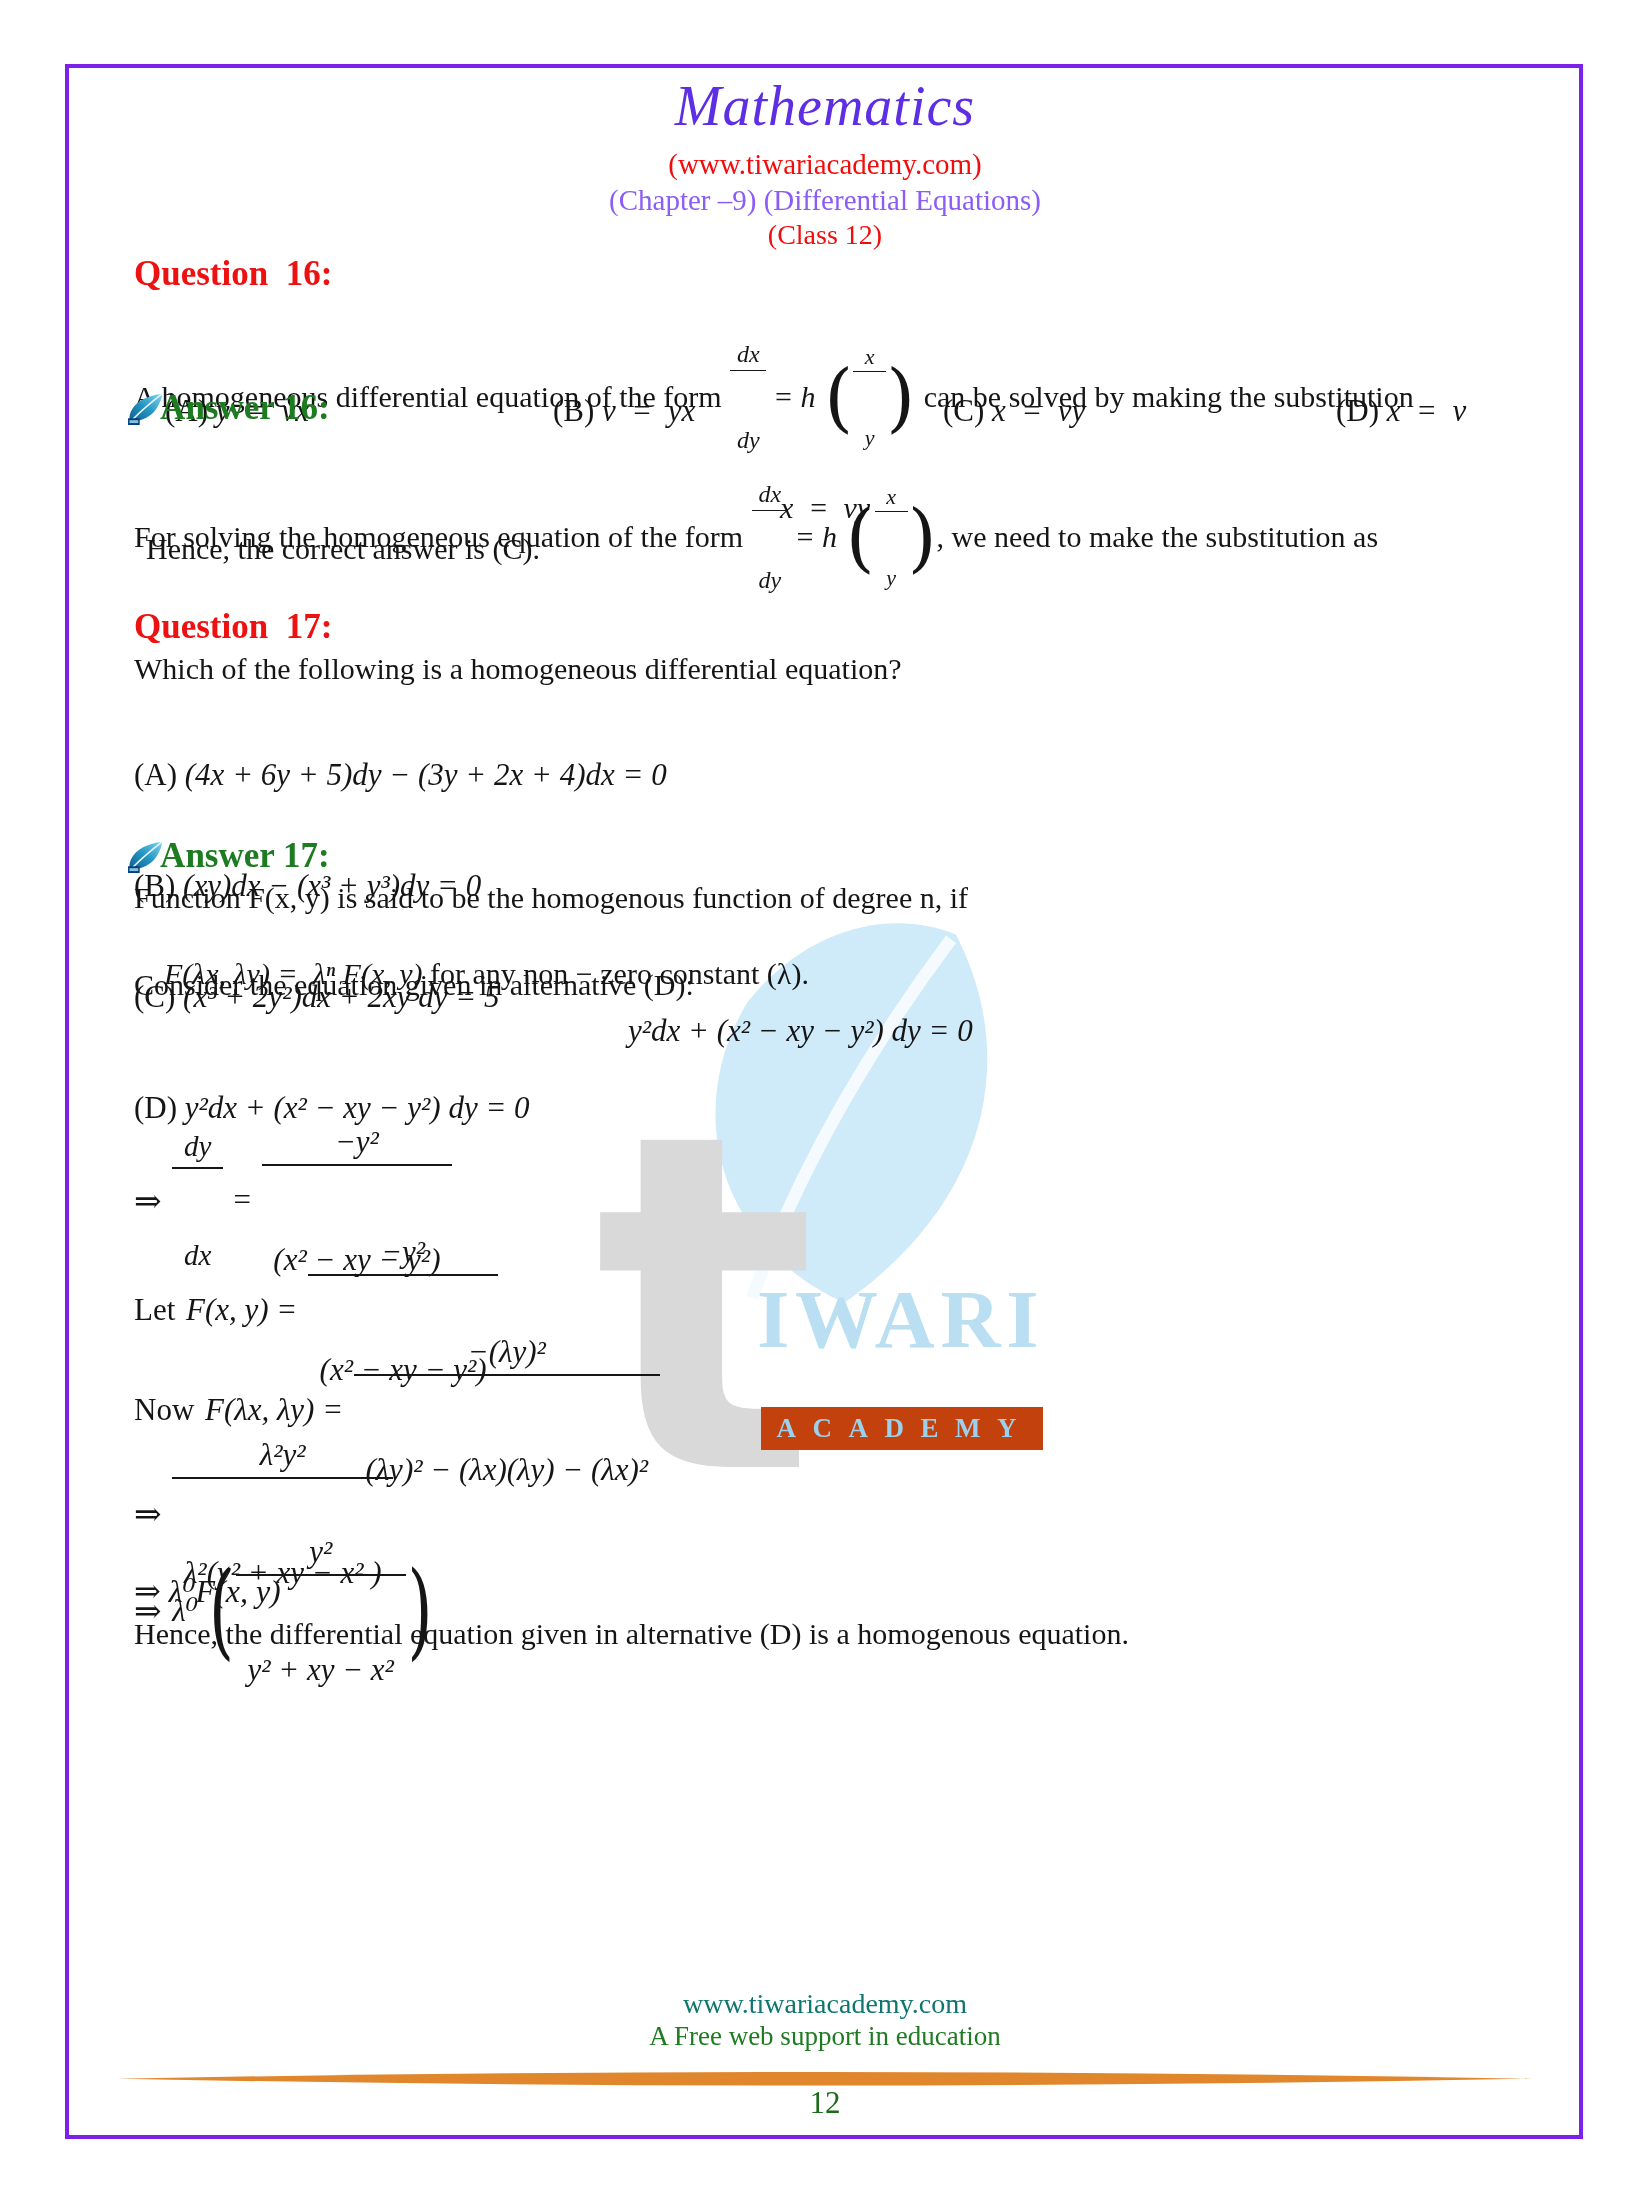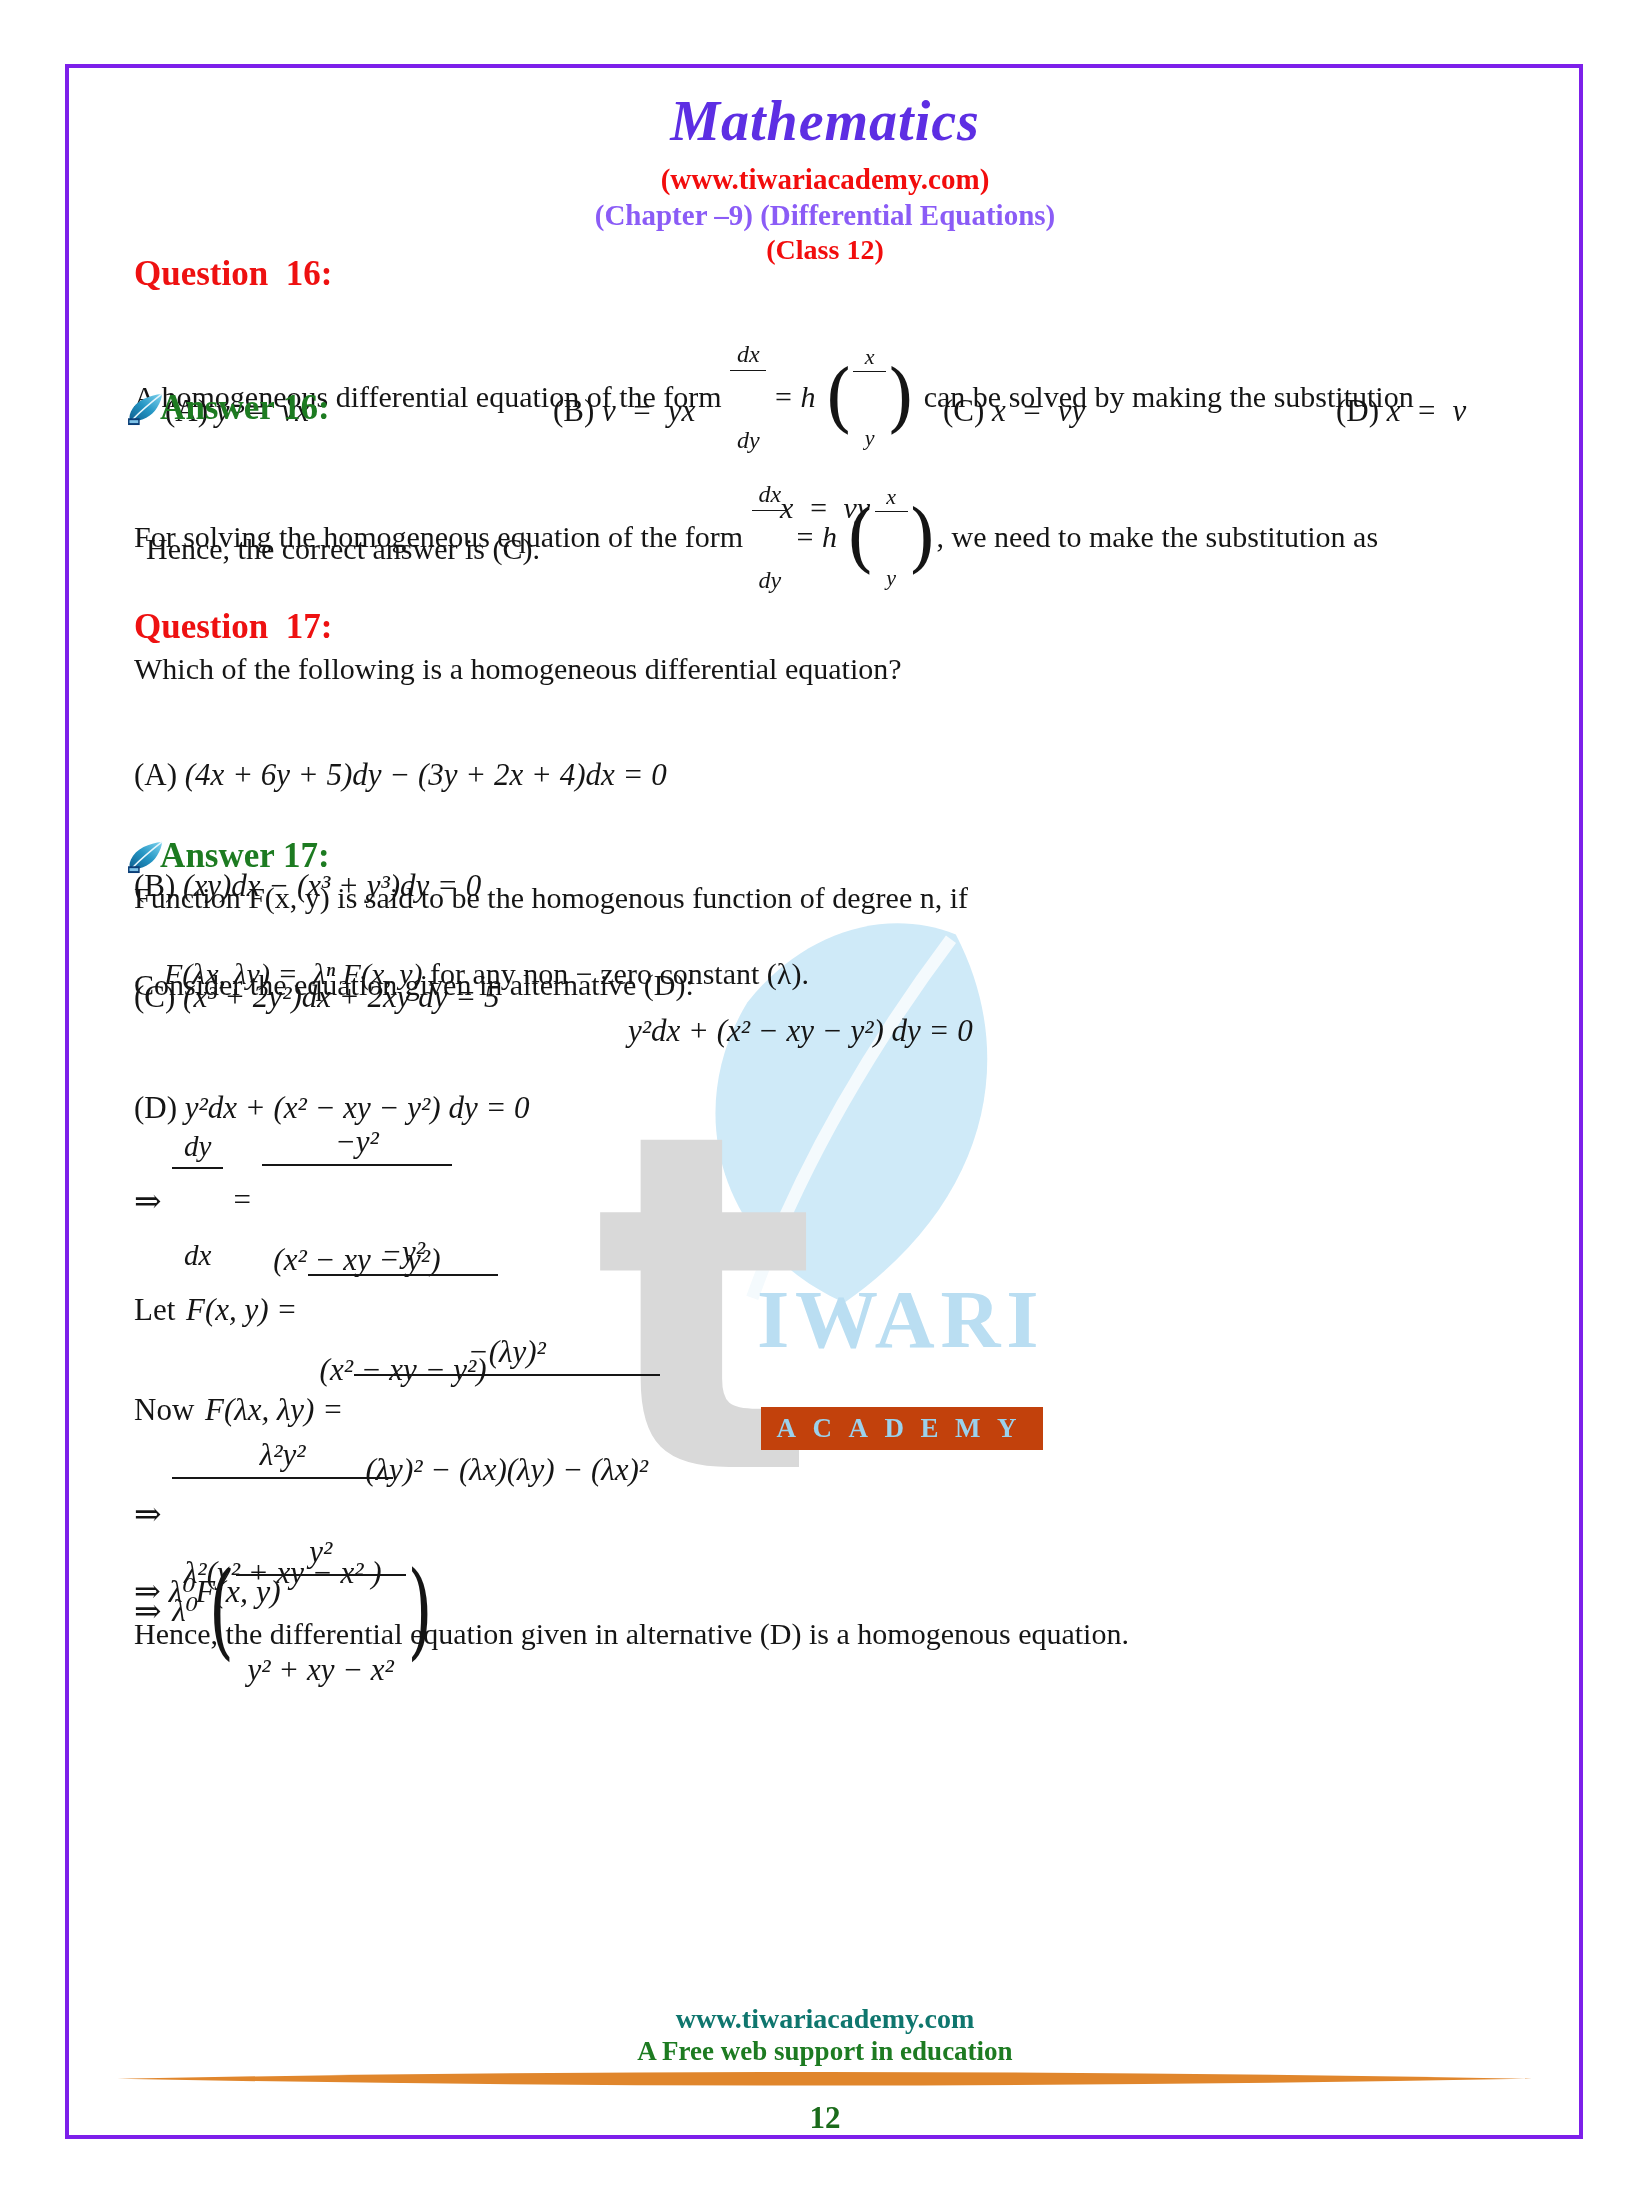--- a/index.html
+++ b/index.html
@@ -1,21 +1,21 @@
 <!DOCTYPE html>
 <html><head>
 <meta charset="utf-8">
 <style>
   html,body{margin:0;padding:0;background:#ffffff;}
   #page{position:relative;width:1650px;height:2203px;background:#ffffff;
         font-family:"Liberation Serif","DejaVu Serif",serif;color:#151515;overflow:hidden;}
   .frame{position:absolute;left:65px;top:64px;width:1510px;height:2067px;
          border:4.9px solid #7d20ea;box-sizing:content-box;}
   
-  .hline{position:absolute;left:65px;width:1520px;text-align:center;font-weight:bold;margin-top:15px;}
+  .hline{position:absolute;left:65px;width:1520px;text-align:center;font-weight:normal;}
   #title{top:74px;font-size:56px;font-style:italic;color:#5d2ee3;letter-spacing:1px;}
   #site{top:148px;font-size:29px;color:#f20d0d;}
   #chapter{top:184px;font-size:29px;color:#8b5cf6;}
   #cls{top:219px;font-size:28px;color:#f20d0d;}
   
   .qh{position:absolute;left:134px;font-size:35px;font-weight:bold;color:#ee1111;white-space:pre;}
   .ah{position:absolute;left:126px;display:flex;align-items:center;font-size:35px;
       font-weight:bold;color:#1d7b21;white-space:pre;}
   .ah svg{margin-right:-4.9px;position:relative;top:1.9px;}
   

